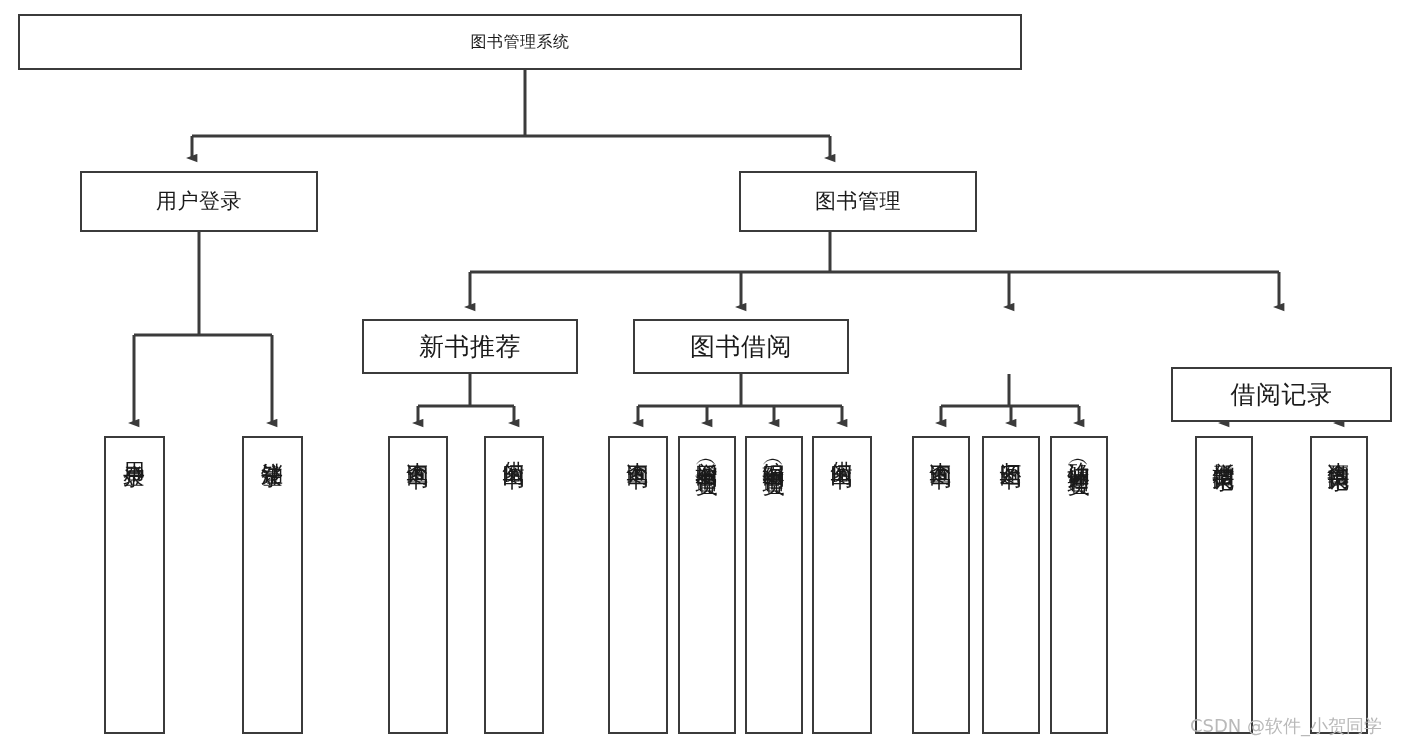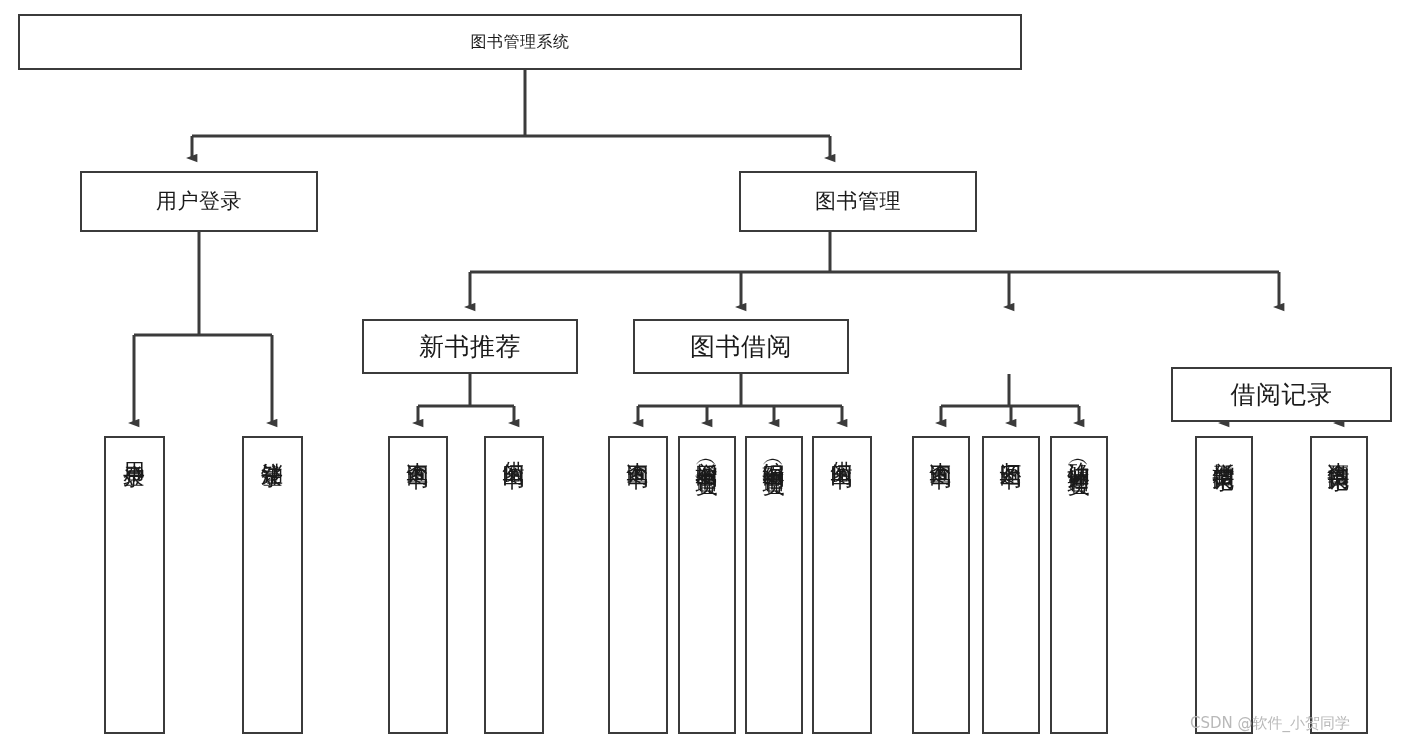--- a/index.html
+++ b/index.html
@@ -53,21 +53,21 @@
     -webkit-text-orientation:upright;
     font-size:22px;
     line-height:1.05;
     letter-spacing:2px;
     white-space:nowrap;
     text-align:left;
   }
   .watermark{
     position:absolute;
     z-index:5;
-    font-size:15px;
+    font-size:18px;
     color:#b9b9b9;
     white-space:nowrap;
     font-family:"DejaVu Sans","Liberation Sans",sans-serif;
   }
 </style>
 </head>
 <body>
 
 <div id="canvas">
 

